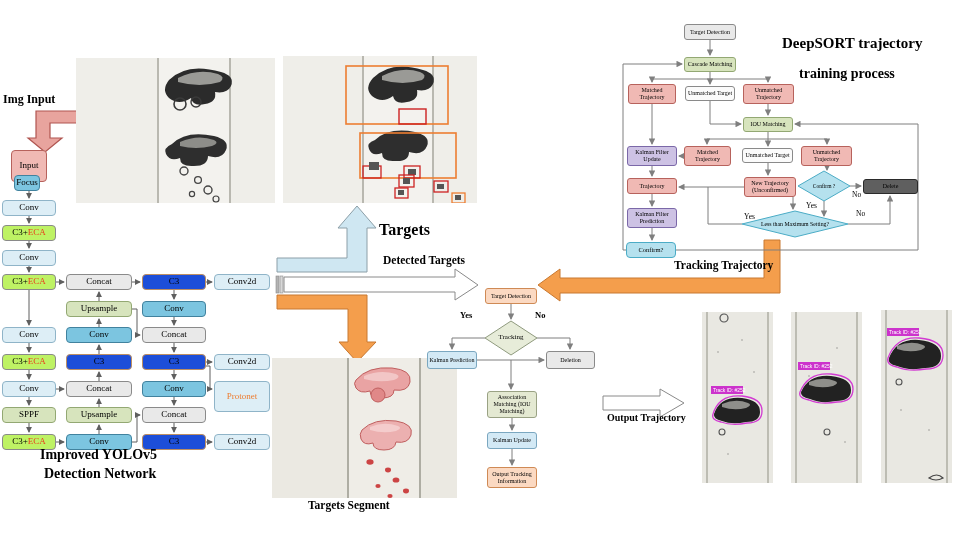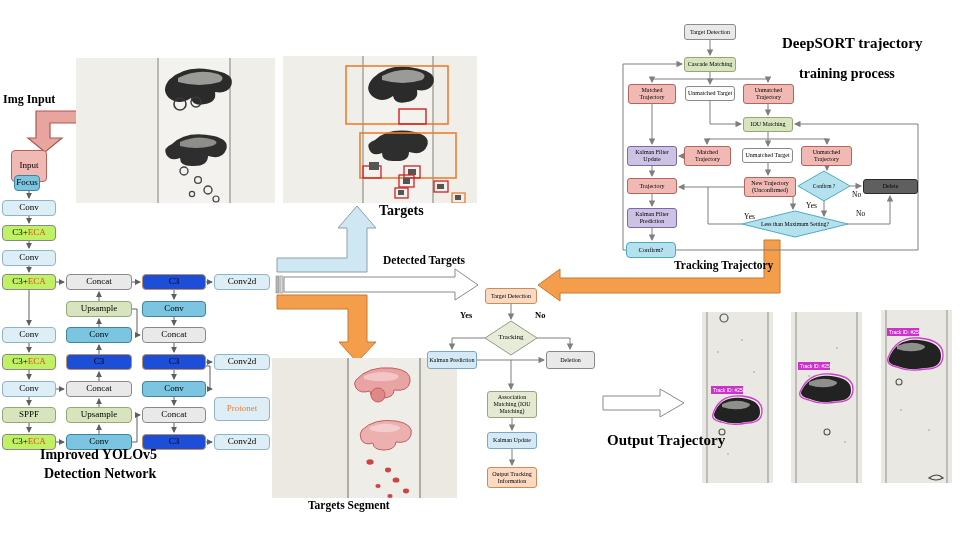--- a/index.html
+++ b/index.html
@@ -344,21 +344,21 @@
   <div class="b p9 peach" style="left:142px;top:434px;width:64px;height:16px">
       <span>C3</span>
     </div>
 
   <div class="b p9 ltblue" style="left:214px;top:274px;width:56px;height:16px">
       <span>Conv2d</span>
     </div>
   <div class="b p9 ltblue" style="left:214px;top:354px;width:56px;height:16px">
       <span>Conv2d</span>
     </div>
-  <div class="b p9 ltblue orangetxt" style="left:214px;top:397px;width:56px;height:24px">
+  <div class="b p9 ltblue orangetxt" style="left:214px;top:381px;width:56px;height:31px">
       <span>Protonet</span>
     </div>
   <div class="b p9 ltblue" style="left:214px;top:434px;width:56px;height:16px">
       <span>Conv2d</span>
     </div>
 
   <div class="b p6 grey" style="left:684px;top:24px;width:52px;height:16px">
       <span>Target Detection</span>
     </div>
   <div class="b p6 green" style="left:684px;top:57px;width:52px;height:15px">
@@ -438,19 +438,19 @@
     </div>
   <div class="b p6 tdpeach" style="left:487px;top:467px;width:50px;height:21px">
       <span>Output Tracking Information</span>
     </div>
 
   <div class="h" style="left:3px;top:92px;font-size:12px"><span>Img Input</span></div>
   <div class="h" style="left:40px;top:447px;font-size:14px"><span>Improved YOLOv5</span></div>
   <div class="h" style="left:44px;top:466px;font-size:14px"><span>Detection Network</span></div>
   <div class="h" style="left:782px;top:35px;font-size:15px"><span>DeepSORT trajectory</span></div>
   <div class="h" style="left:799px;top:66px;font-size:14px"><span>training process</span></div>
-  <div class="h" style="left:379px;top:203px;font-size:14px"><span>Targets</span></div>
+  <div class="h" style="left:379px;top:221px;font-size:16px"><span>Targets</span></div>
   <div class="h" style="left:383px;top:254px;font-size:11.5px"><span>Detected Targets</span></div>
   <div class="h" style="left:674px;top:259px;font-size:11.5px"><span>Tracking Trajectory</span></div>
   <div class="h" style="left:308px;top:499px;font-size:11.5px"><span>Targets Segment</span></div>
-  <div class="h" style="left:607px;top:432px;font-size:15px"><span>Output Trajectory</span></div>
+  <div class="h" style="left:607px;top:412px;font-size:10px"><span>Output Trajectory</span></div>
 
 </div>
 
 </body></html>

